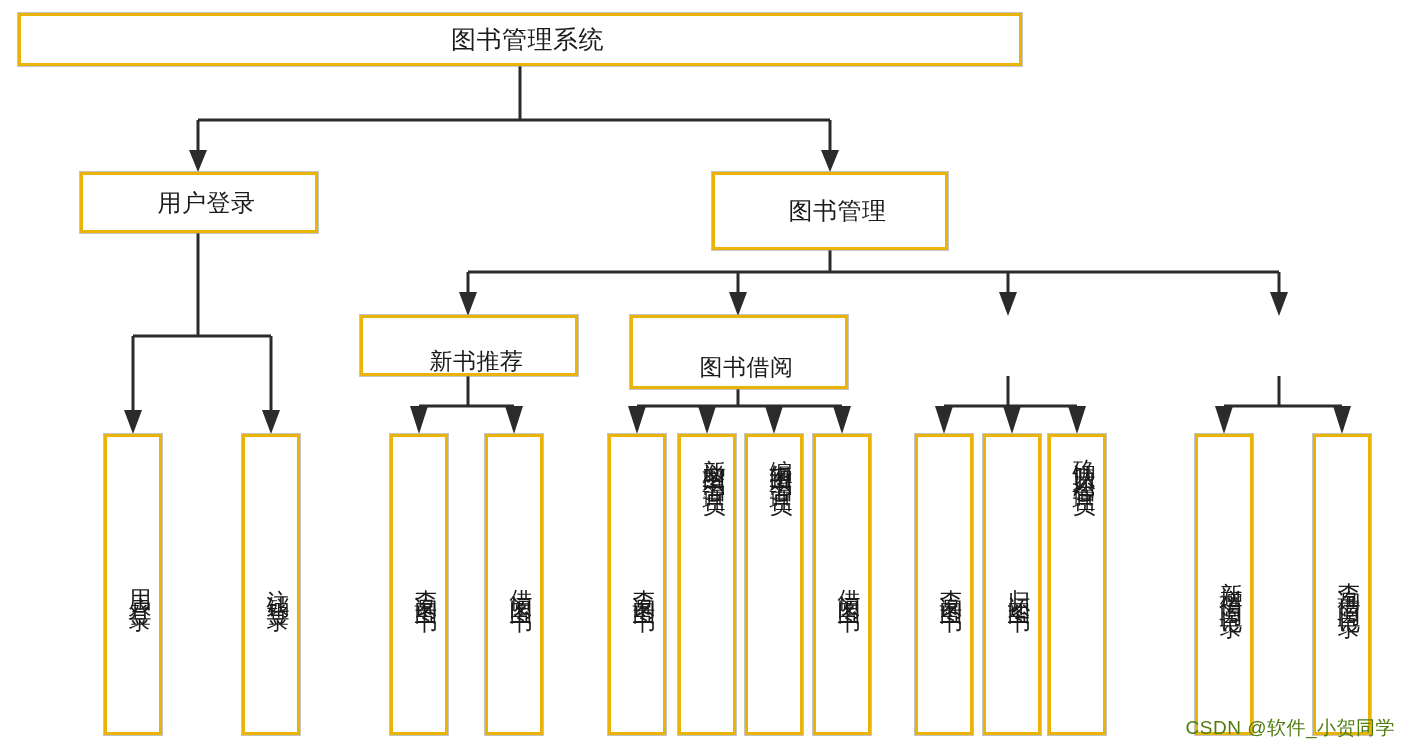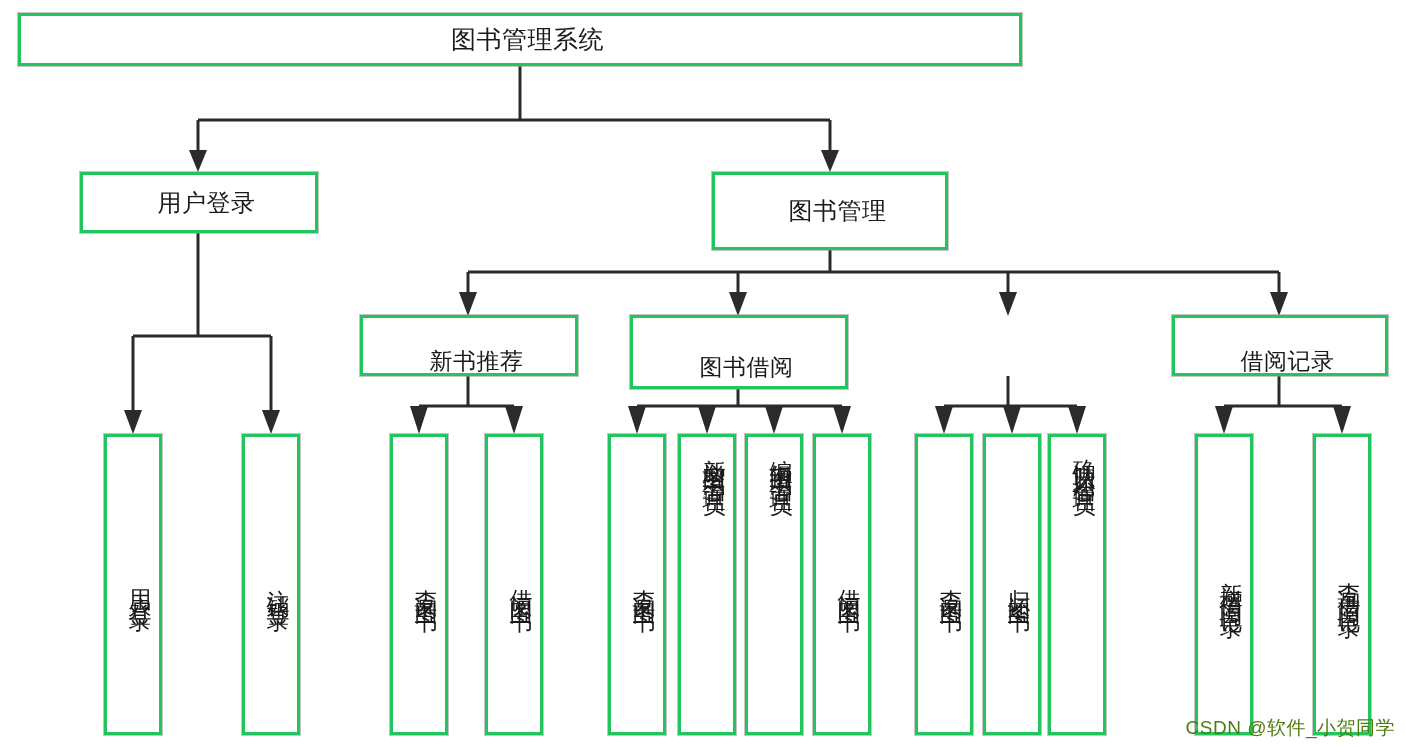--- a/index.html
+++ b/index.html
@@ -34,21 +34,21 @@
     fill: none;
   }
   #wires polygon {
     fill: #2b2b2b;
   }
   
   .node {
     position: absolute;
     box-sizing: border-box;
     background: #ffffff;
-    border: 3px solid #22c55e;
+    border: 3px solid #eab308;
     box-shadow: 0 0 0 1px rgba(150,150,150,0.55);
     display: flex;
     align-items: center;
     justify-content: center;
     padding-left: 15px;
   }
   .node .label {
     font-size: 24px;
     line-height: 1.25;
     letter-spacing: 0.5px;
@@ -156,23 +156,20 @@
   <div class="node lvl2" style="left:712px; top:172px; width:236px; height:78px;">
     <span class="label">图书管理</span>
   </div>
 
   <div class="node lvl3" style="left:360px; top:315px; width:218px; height:61px;">
     <span class="label">新书推荐</span>
   </div>
   <div class="node lvl3" style="left:630px; top:315px; width:218px; height:74px;align-items:center;">
     <span class="label">图书借阅</span>
   </div>
-  <div class="node lvl3" style="left:1172px; top:315px; width:216px; height:61px;">
-    <span class="label">借阅记录</span>
-  </div>
 
   <div class="node leaf short" style="left:104px; top:434px; width:58px; height:301px;">
     <span class="label">用户登录</span>
   </div>
   <div class="node leaf short" style="left:242px; top:434px; width:58px; height:301px;">
     <span class="label">注销登录</span>
   </div>
 
   <div class="node leaf short" style="left:390px; top:434px; width:58px; height:301px;">
     <span class="label">查询图书</span>

